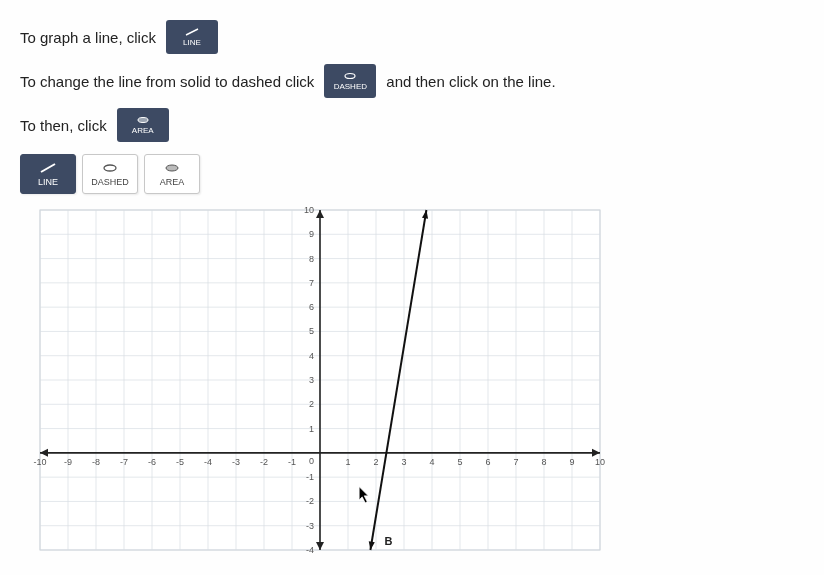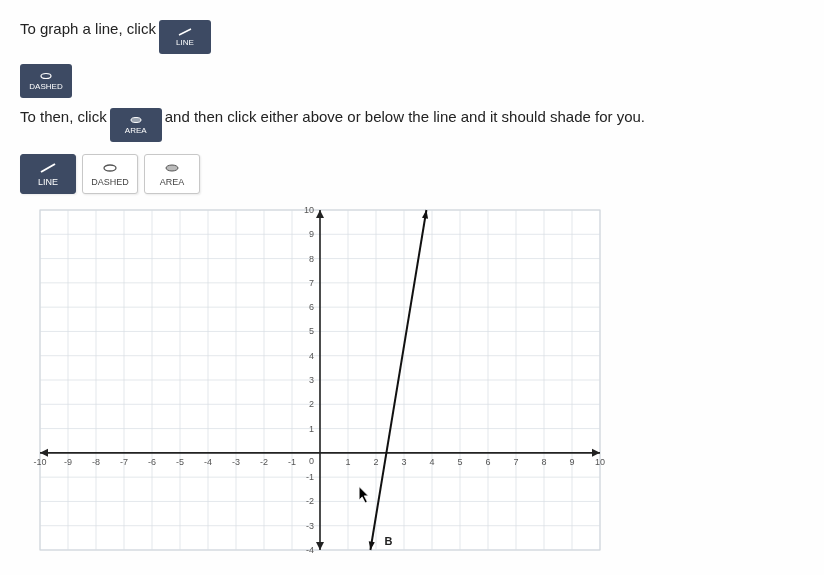--- a/index.html
+++ b/index.html
@@ -10,23 +10,23 @@
   color: #222;
   font-size: 15px;
   width: 824px;
   box-sizing: border-box;
 }
 .instructions {
   margin-bottom: 12px;
 }
 .instruction-line {
   display: flex;
-  align-items: flex-start;
+  align-items: center;
   flex-wrap: wrap;
-  gap: 3px;
+  gap: 10px;
   margin-bottom: 10px;
 }
 .tool-chip {
   display: inline-flex;
   flex-direction: column;
   align-items: center;
   justify-content: center;
   background: #3d4a63;
   color: #fff;
   font-size: 8px;
@@ -92,41 +92,42 @@
       <span class="icon">
         <svg viewBox="0 0 16 10">
             <line x1="2" y1="8" x2="14" y2="2" stroke="#fff" stroke-width="1.5"></line>
           </svg>
       </span>
       <span>LINE</span>
     </span>
   </div>
 
   <div class="instruction-line">
+    <span>To change the line from solid to dashed click</span>
     <span class="tool-chip">
       <span class="icon">
         <svg viewBox="0 0 16 10">
             <ellipse cx="8" cy="5" rx="5" ry="2.5" fill="none" stroke="#fff" stroke-width="1.2"></ellipse>
           </svg>
       </span>
       <span>DASHED</span>
     </span>
+    <span>and then click on the line.</span>
   </div>
 
   <div class="instruction-line">
     <span>To then, click</span>
     <span class="tool-chip">
       <span class="icon">
         <svg viewBox="0 0 16 10">
             <ellipse cx="8" cy="5" rx="5" ry="2.5" fill="#9aa3b0" stroke="#fff" stroke-width="1"></ellipse>
           </svg>
       </span>
       <span>AREA</span>
     </span>
-    <span>and then click either above or below the line and it should shade for you.</span>
   </div>
 </div>
 
 <div class="toolbar">
   <div class="tool-btn active">
     <span class="icon">
       <svg viewBox="0 0 20 12">
           <line x1="3" y1="10" x2="17" y2="2" stroke="#fff" stroke-width="2"></line>
         </svg>
     </span>

